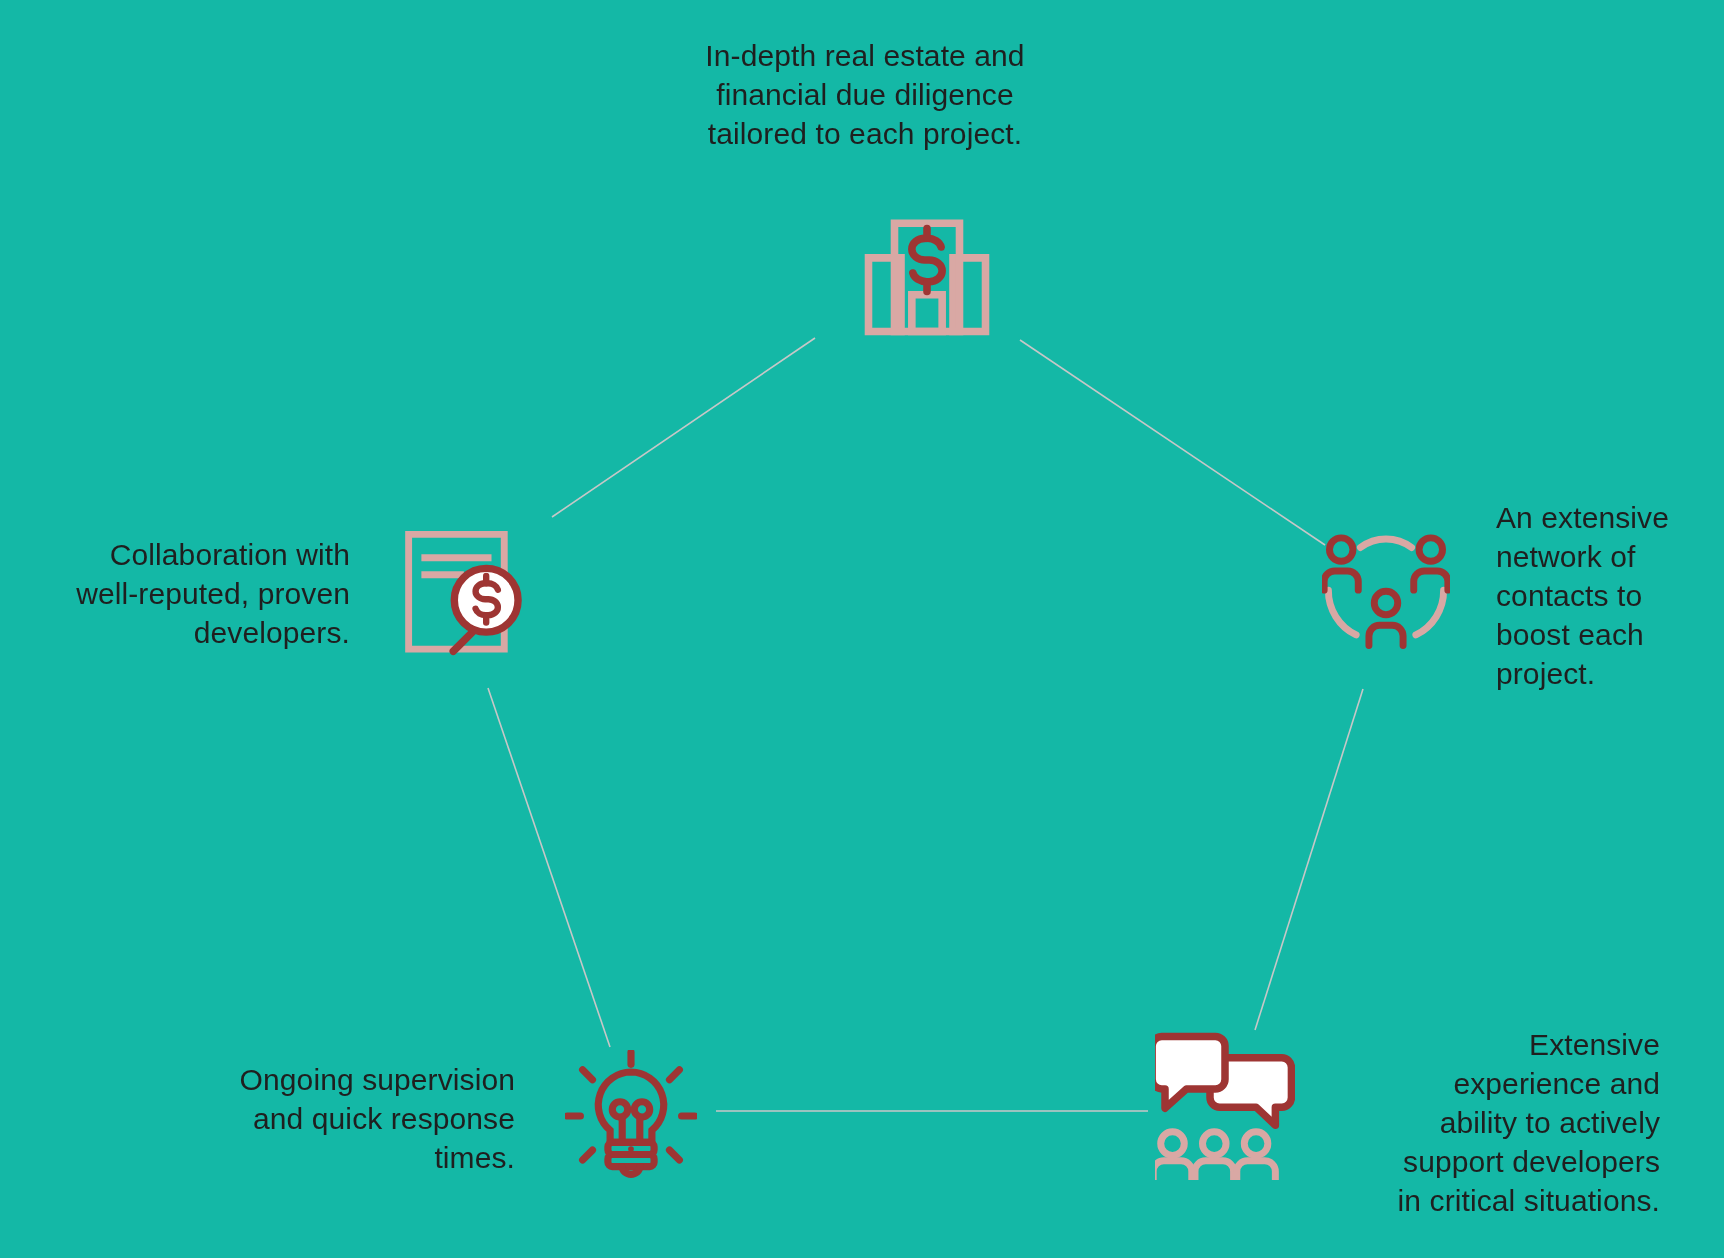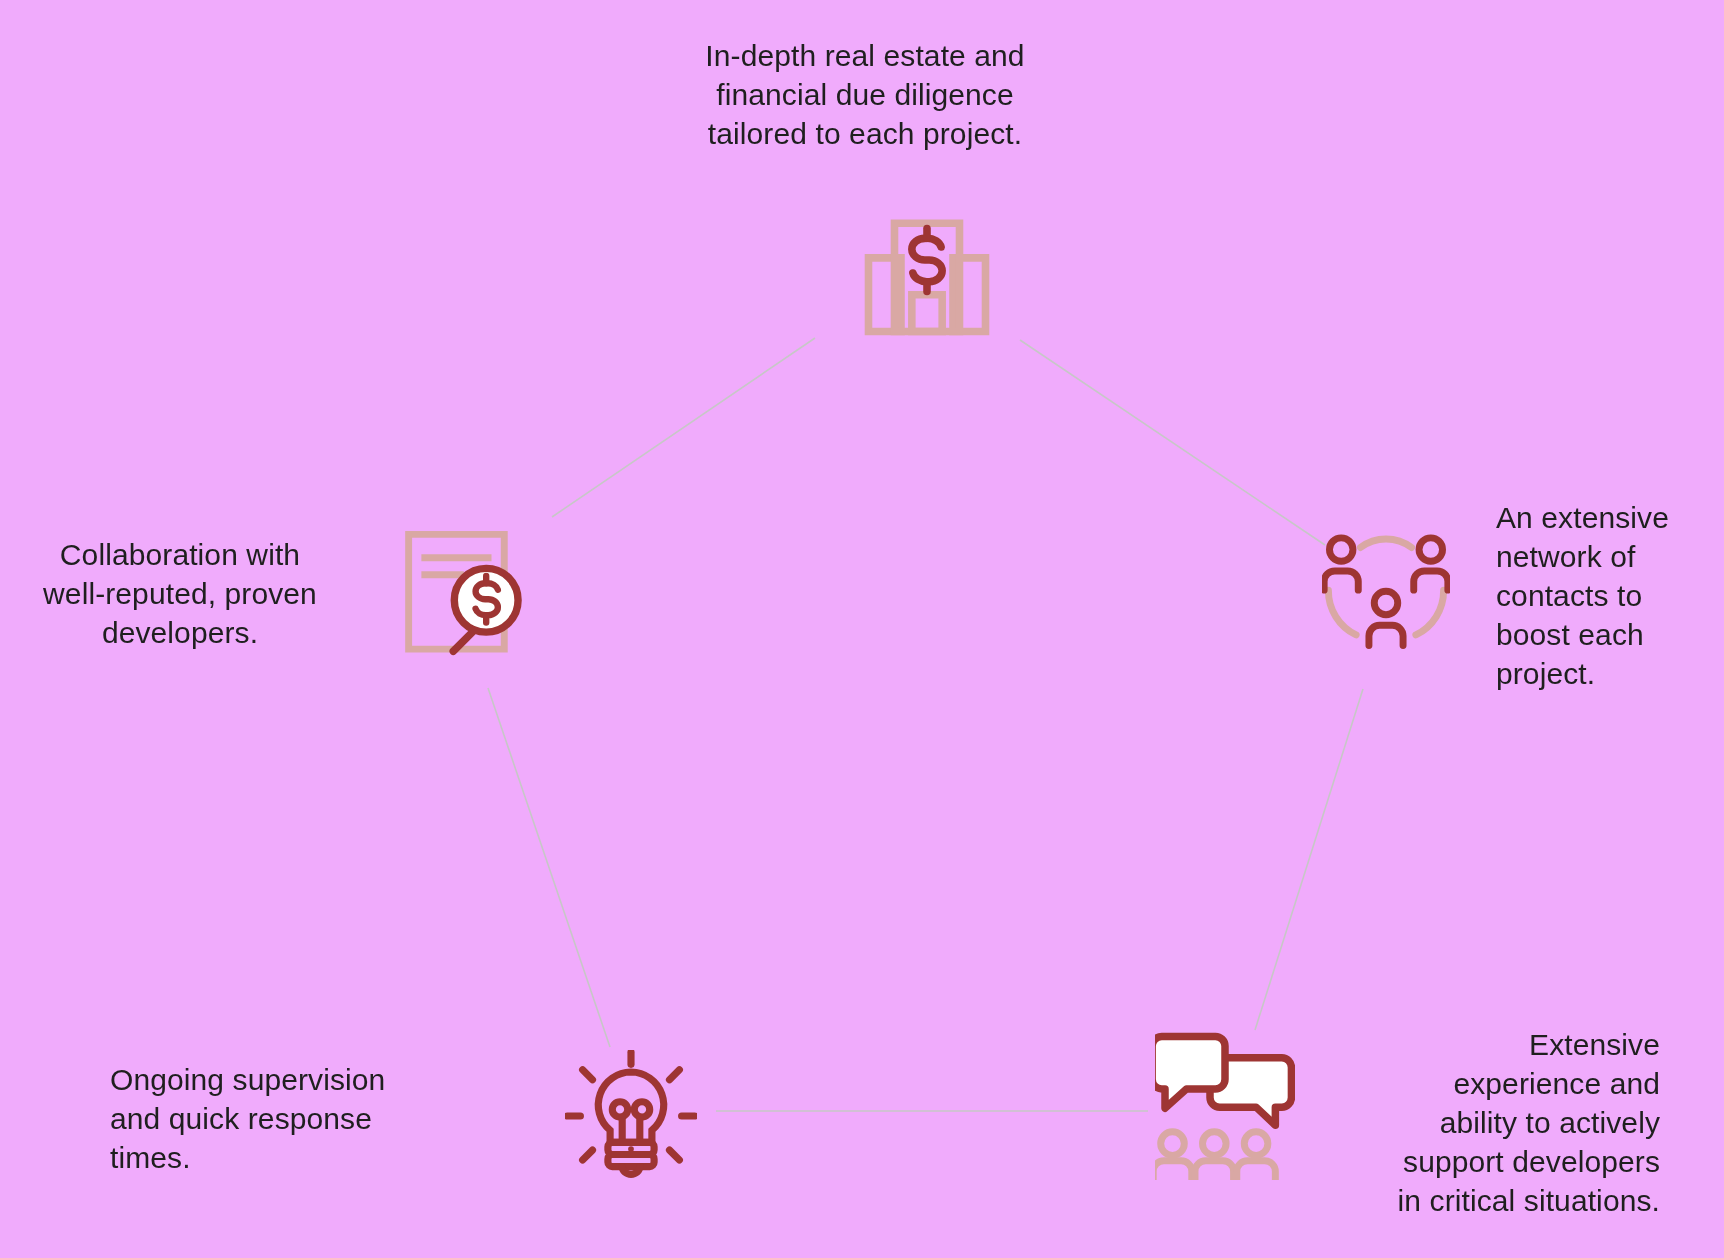--- a/index.html
+++ b/index.html
@@ -11,21 +11,21 @@
     width: 1724px;
     height: 1258px;
     font-family: "Liberation Sans", sans-serif;
     color: #1c1c1c;
     overflow: hidden;
   }
   #stage {
     position: relative;
     width: 1724px;
     height: 1258px;
-    background: #f0abfc;
+    background: #14b8a6;
   }
   .connectors {
     position: absolute;
     left: 0;
     top: 0;
     width: 1724px;
     height: 1258px;
     pointer-events: none;
   }
   .icon-wrap {
@@ -33,23 +33,23 @@
   }
   .caption {
     position: absolute;
     font-size: 30px;
     line-height: 1.30;
     letter-spacing: 0.1px;
     color: #1f1f1f;
     white-space: pre-line;
   }
   .caption.top    { text-align: center; }
-  .caption.left   { text-align: center;  }
+  .caption.left   { text-align: right;  }
   .caption.right  { text-align: left;   }
-  .caption.bleft  {  }
+  .caption.bleft  { text-align: right;  }
   .caption.bright { text-align: right;   }
 
   #center-title {
     position: absolute;
     font-size: 30px;
     font-weight: bold;
     color: #15161a;
     letter-spacing: 0.2px;
     white-space: nowrap;
   }

